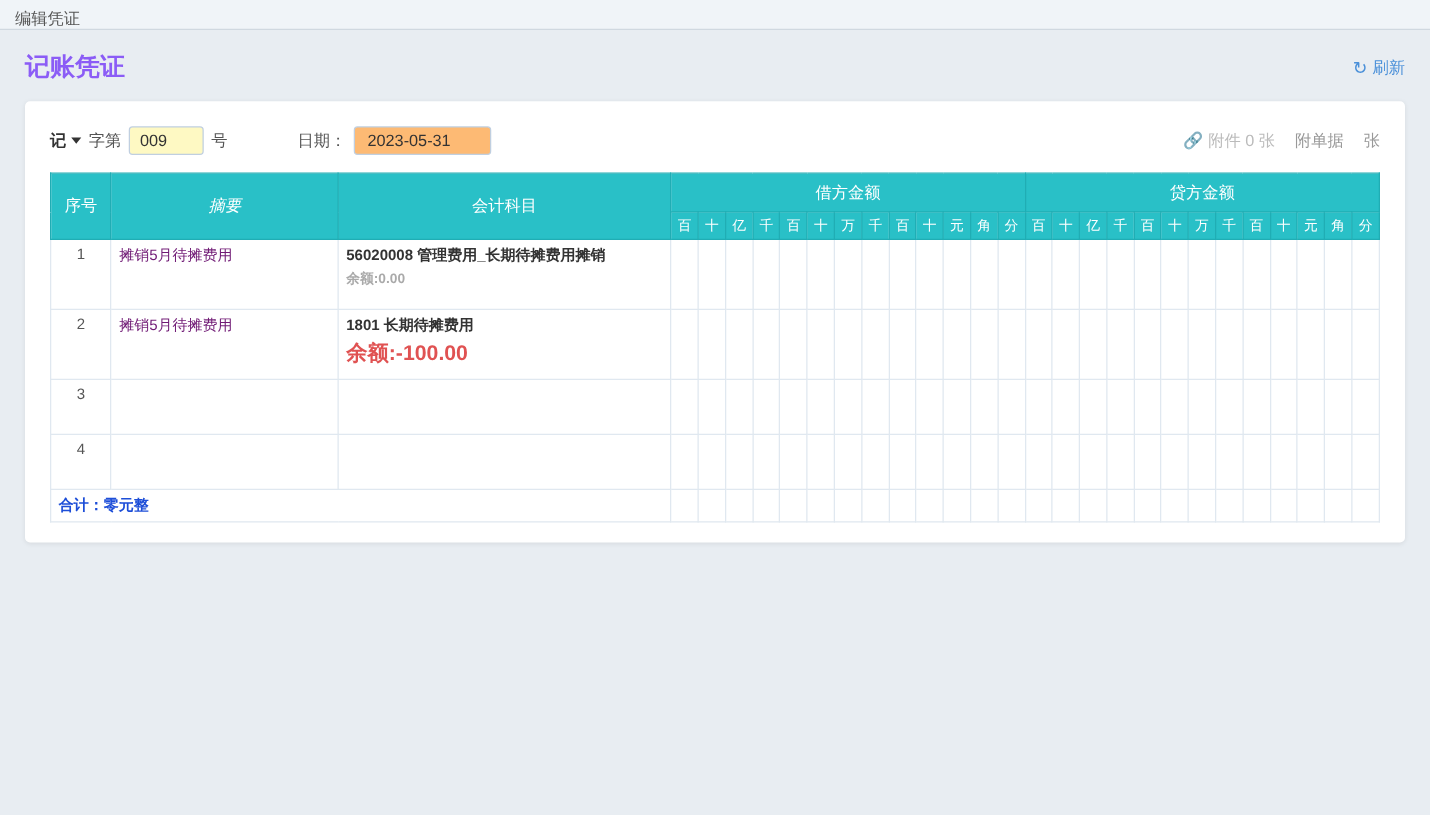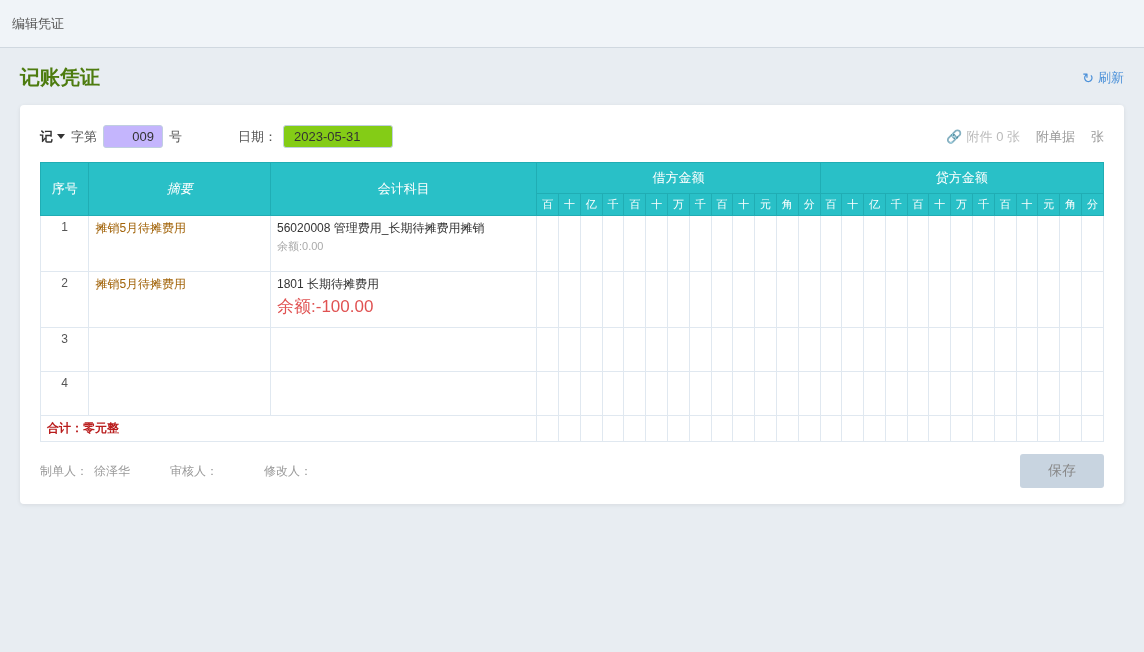--- a/index.html
+++ b/index.html
@@ -8,39 +8,38 @@
       font-size: 13px;
       background: #e8edf2;
       color: #333;
     }
     .window-titlebar {
       background: #f0f4f8;
       border-bottom: 1px solid #d0d8e0;
       padding: 6px 12px;
       font-size: 13px;
       color: #555;
-      height: 48px;
-      display: flex;
-      align-items: center;
+      height: 24px;
+      display: flex;
     }
     .page-container {
       background: #e8edf2;
       padding: 16px 20px;
       min-height: 620px;
     }
     .page-header {
       display: flex;
       justify-content: space-between;
       align-items: center;
       margin-bottom: 14px;
     }
     .page-title {
       font-size: 20px;
       font-weight: bold;
-      color: #4d7c0f;
+      color: #8b5cf6;
     }
     .refresh-btn {
       display: flex;
       align-items: center;
       gap: 4px;
       color: #4a90d9;
       cursor: pointer;
       font-size: 13px;
       background: none;
       border: none;
@@ -72,31 +71,31 @@
       cursor: pointer;
       color: #333;
       font-weight: bold;
     }
     .meta-input {
       border: 1px solid #c0cfe0;
       border-radius: 3px;
       padding: 3px 8px;
       font-size: 13px;
       width: 60px;
-      text-align: right;
-      background: #c4b5fd;
+      text-align: left;
+      background: #fef9c3;
       color: #333;
     }
     .meta-date-input {
       border: 1px solid #c0cfe0;
       border-radius: 3px;
       padding: 3px 10px;
       font-size: 13px;
       width: 110px;
-      background: #84cc16;
+      background: #fdba74;
       color: #333;
     }
     .meta-spacer { flex: 1; }
     .attachment-area {
       display: flex;
       align-items: center;
       gap: 16px;
       color: #999;
       font-size: 13px;
     }
@@ -143,35 +142,35 @@
       padding: 4px 6px;
       border: 1px solid #e0e8f0;
       vertical-align: top;
       font-size: 12px;
     }
     .td-seq {
       text-align: center;
       width: 40px;
       color: #555;
     }
-    .td-summary { width: 150px; color: #a16207; }
-    .td-account { width: 220px; color: #333; }
+    .td-summary { width: 150px; color: #701a75; }
+    .td-account { width: 220px; color: #333; font-weight: bold; }
     .td-amount {
       width: 18px;
       min-width: 18px;
       text-align: center;
       color: #333;
     }
     .balance-label { color: #aaa; font-size: 11px; margin-top: 2px; }
     .balance-negative { color: #e05252; font-size: 17px; margin-top: 2px; }
     .total-row td {
       padding: 10px 8px;
       font-weight: bold;
       font-size: 13px;
-      color: #b91c1c;
+      color: #1d4ed8;
       border: 1px solid #e0e8f0;
     }
     .voucher-footer {
       display: flex;
       align-items: center;
       gap: 40px;
       margin-top: 12px;
       color: #999;
       font-size: 12px;
     }
@@ -444,30 +443,14 @@
           <td class="td-amount"></td>
           <td class="td-amount"></td>
           <td class="td-amount"></td>
           <td class="td-amount"></td>
           <td class="td-amount"></td>
           <td class="td-amount"></td>
         </tr>
       </tbody>
     </table>
 
-    <div class="voucher-footer">
-      <div class="footer-field">
-        <span>制单人：</span>
-        <span>徐泽华</span>
-      </div>
-      <div class="footer-field">
-        <span>审核人：</span>
-        <span></span>
-      </div>
-      <div class="footer-field">
-        <span>修改人：</span>
-        <span></span>
-      </div>
-      <div class="footer-spacer"></div>
-      <button class="save-btn">保存</button>
-    </div>
   </div>
 </div>
 
 </body></html>

